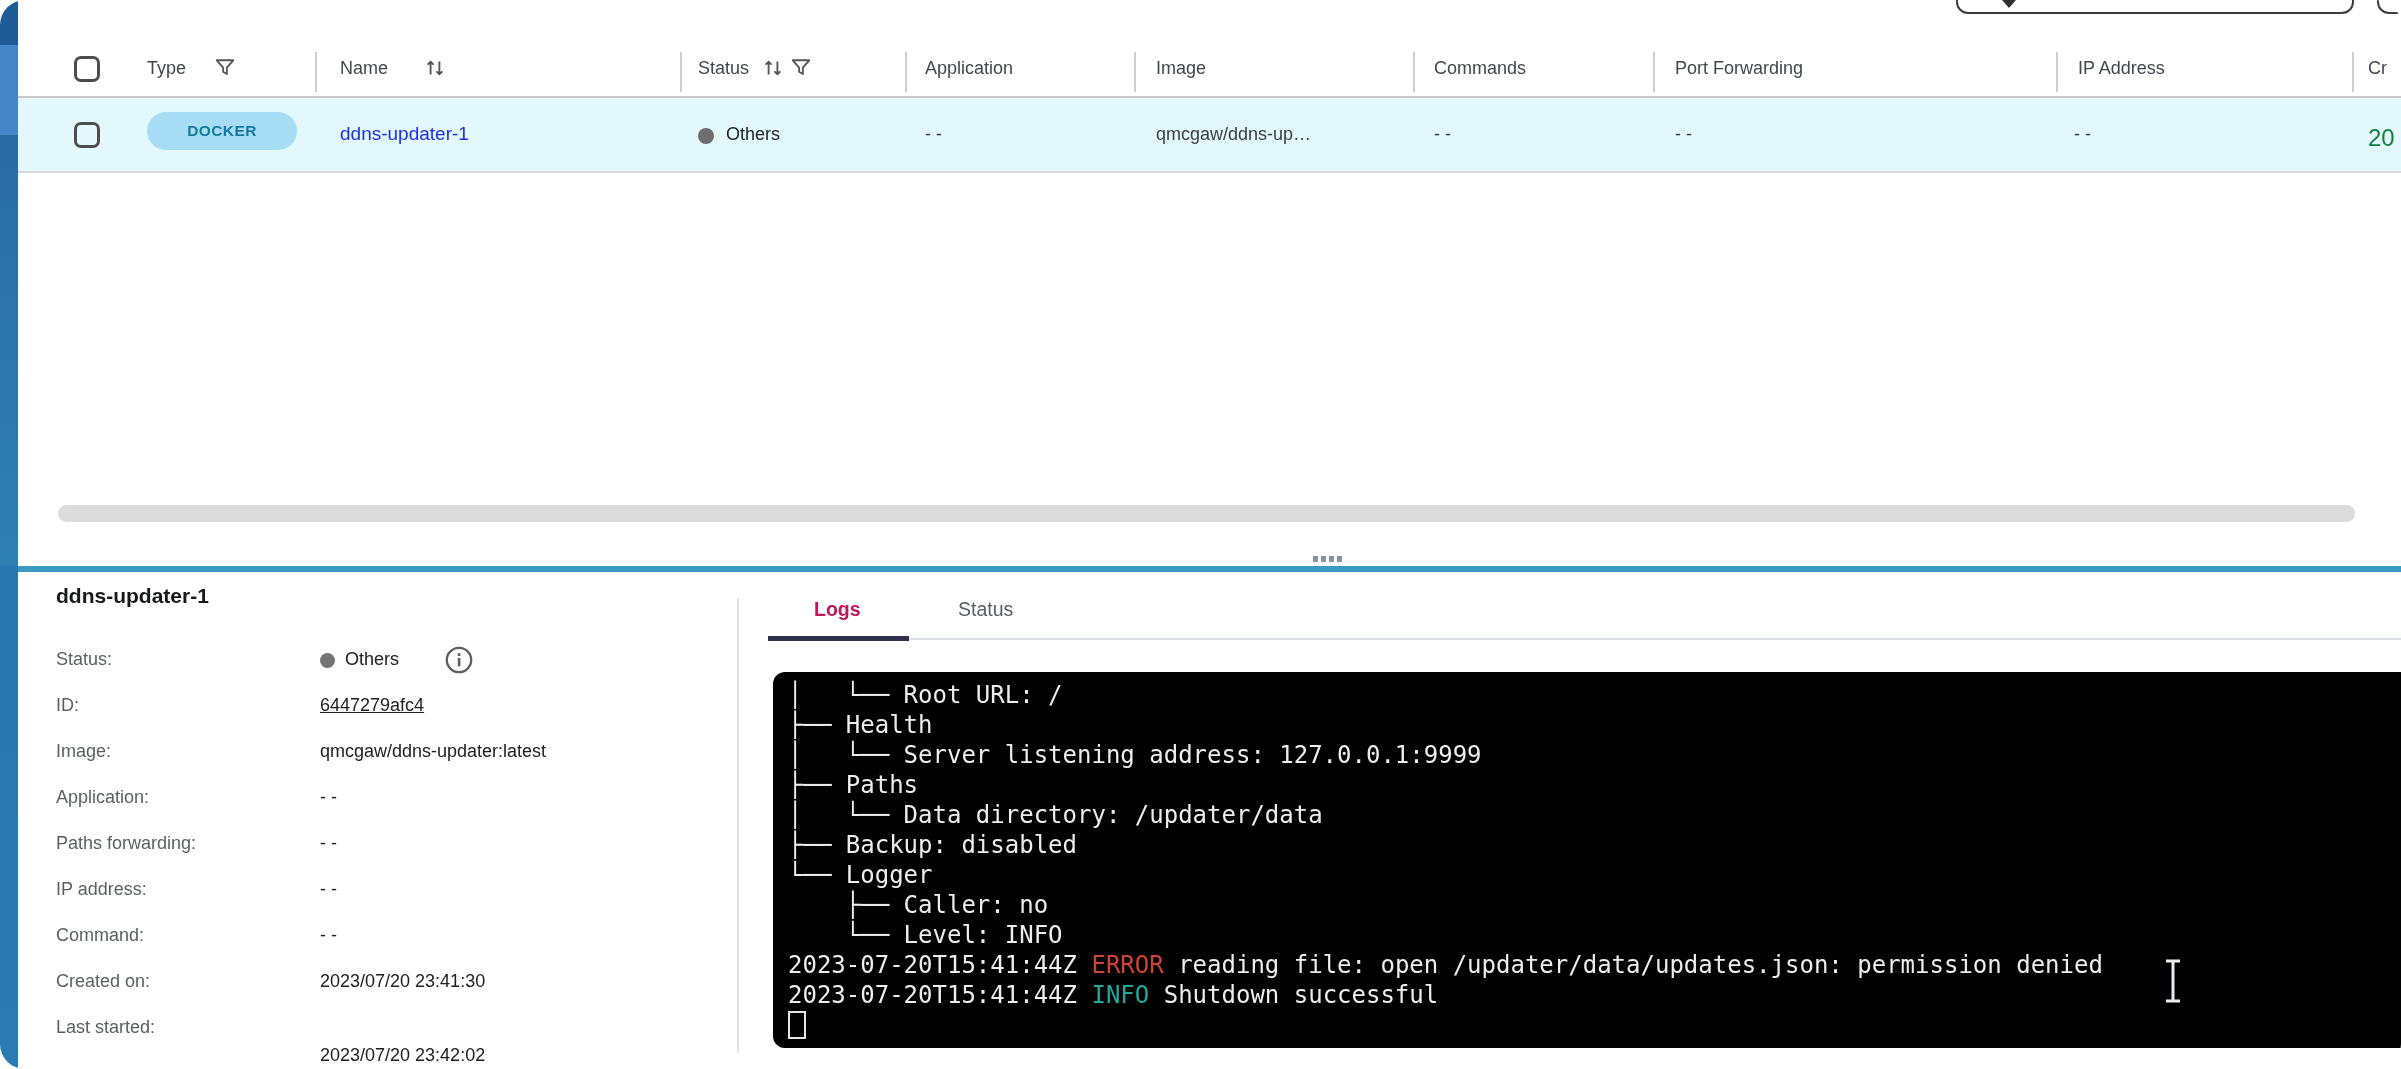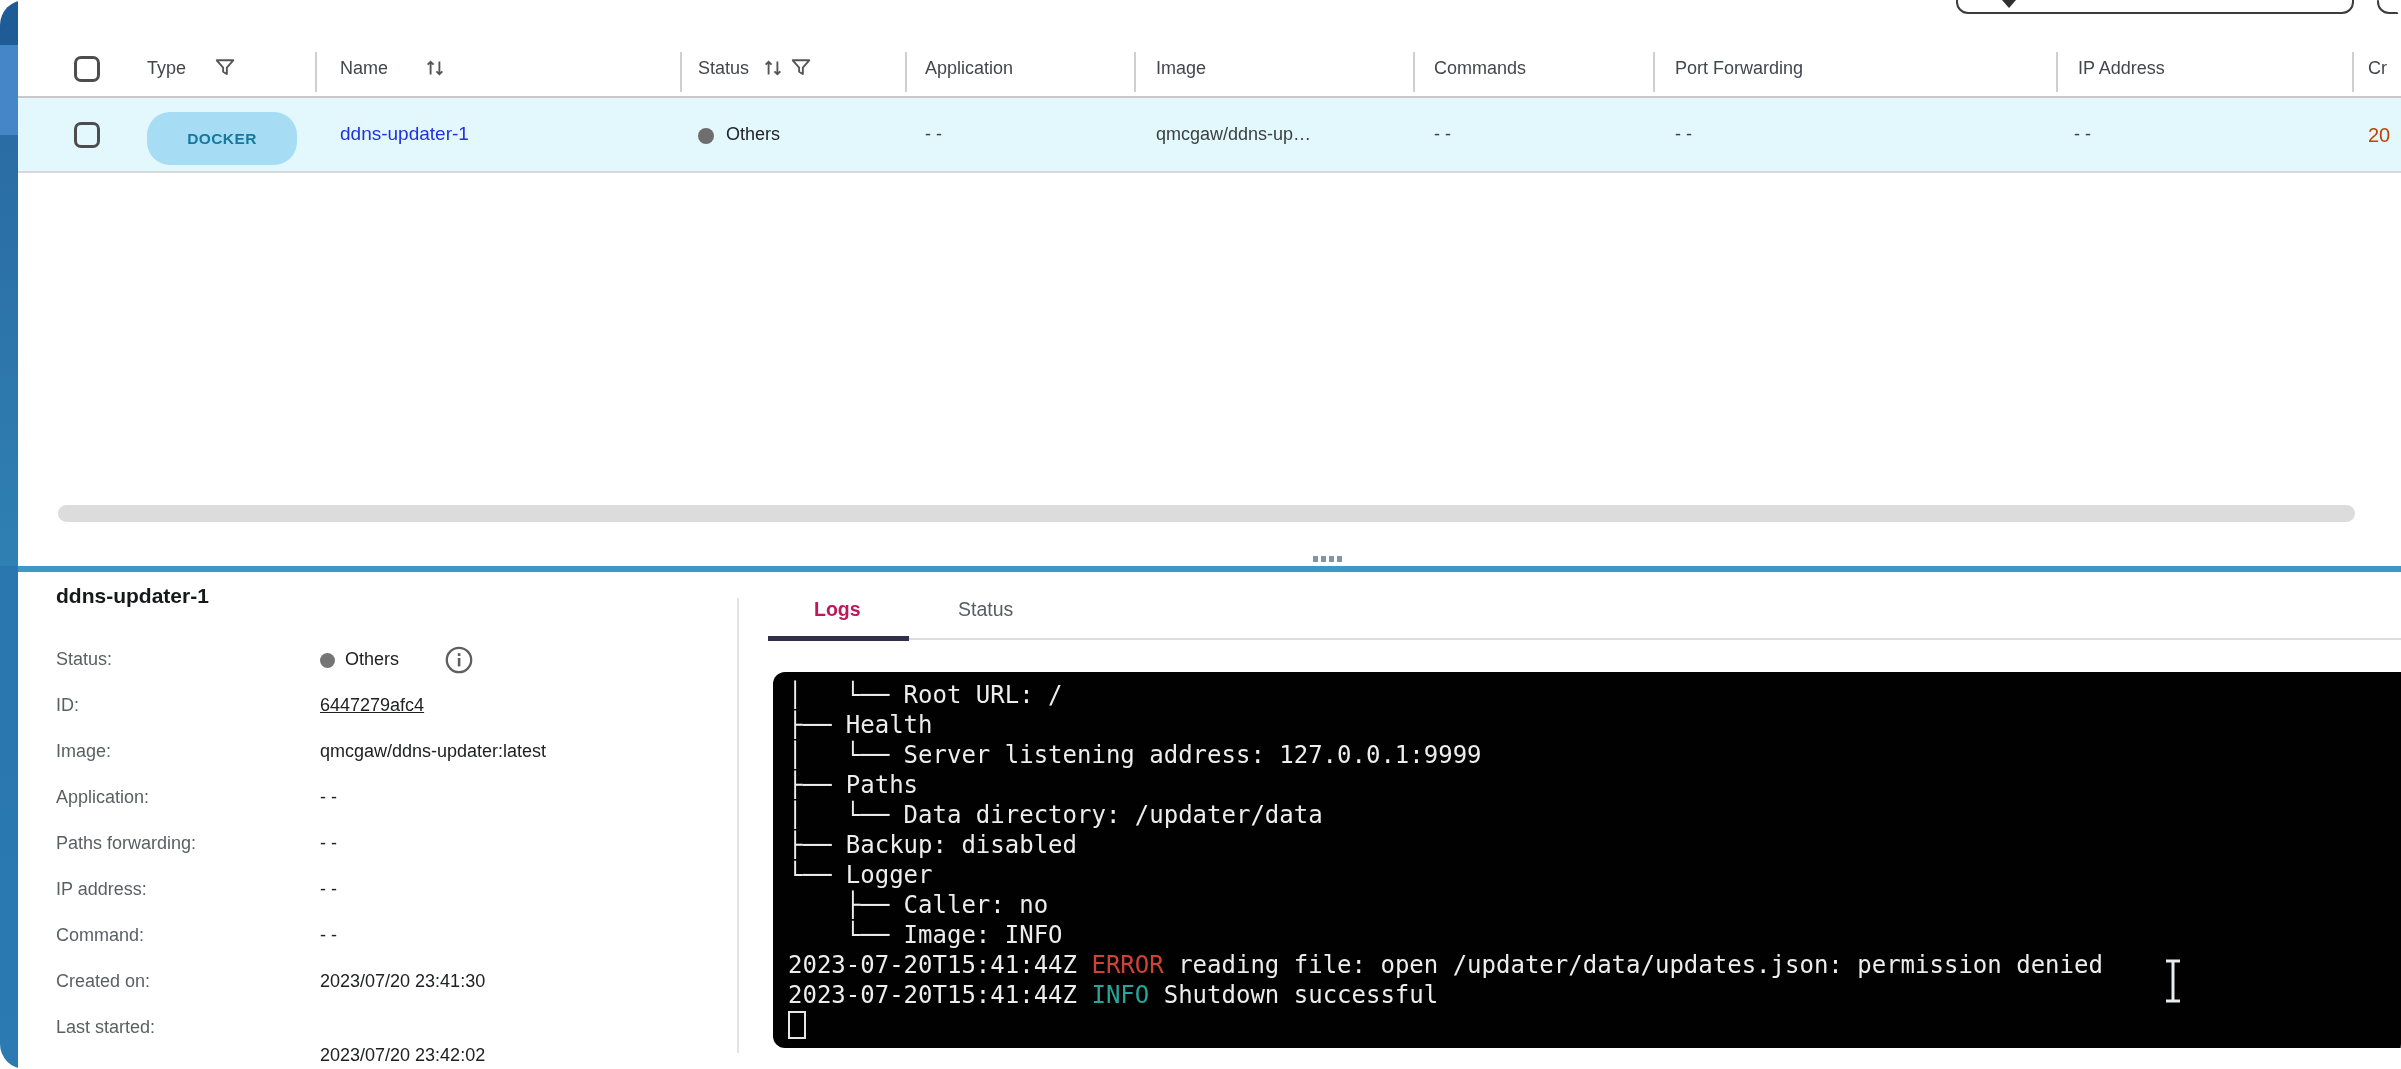--- a/index.html
+++ b/index.html
@@ -21,21 +21,21 @@
   .caret{width:0;height:0;border-left:7px solid transparent;border-right:7px solid transparent;border-top:8px solid #2f2f2f;}
 
   
   .hdr-label{top:58px;font-size:18px;color:#42474e;white-space:nowrap;}
   .col-divider{top:52px;width:2px;height:40px;background:#cfcfcf;}
   #header-border{left:18px;top:96px;width:2383px;height:2px;background:#c8c8c8;}
   #row-bg{left:18px;top:98px;width:2383px;height:73px;background:#e2f8fc;border-bottom:2px solid #d8d8d8;box-sizing:content-box;}
   .checkbox{width:26px;height:26px;border:3px solid #4d4d4d;border-radius:7px;box-sizing:border-box;background:transparent;}
   .hdr-icon{top:57px;}
   .row-text{top:124px;font-size:18px;color:#3c4043;white-space:nowrap;}
-  #type-badge{left:147px;top:112px;width:150px;height:53px;border-radius:23px;background:#a7ddf4;
+  #type-badge{left:147px;top:112px;width:150px;height:38px;border-radius:23px;background:#a7ddf4;
     display:flex;align-items:center;justify-content:center;font-size:15.5px;font-weight:bold;
     letter-spacing:.4px;color:#15799f;}
   #row-name{left:340px;top:123px;font-size:19px;color:#2131df;text-decoration:none;}
   .status-dot{width:16px;height:16px;border-radius:50%;background:#6e6e6e;}
 
   
   #hscroll-thumb{left:58px;top:505px;width:2297px;height:17px;border-radius:9px;background:#dcdcdc;}
   #drag-dots{left:1313px;top:556px;display:flex;gap:3px;}
   #drag-dots span{width:5px;height:6px;background:#8494a3;display:block;}
   #blue-divider{left:18px;top:566px;width:2383px;height:6px;background:#3b99c4;}
@@ -131,21 +131,21 @@
   <div class="abs checkbox" style="left:74px;top:122px;"></div>
   <div class="abs" id="type-badge">DOCKER</div>
   <a class="abs" id="row-name" href="#">ddns-updater-1</a>
   <div class="abs status-dot" style="left:698px;top:128px;"></div>
   <div class="abs row-text" style="left:726px;color:#202328;">Others</div>
   <div class="abs row-text" style="left:925px;">- -</div>
   <div class="abs row-text" style="left:1156px;">qmcgaw/ddns-up…</div>
   <div class="abs row-text" style="left:1434px;">- -</div>
   <div class="abs row-text" style="left:1675px;">- -</div>
   <div class="abs row-text" style="left:2074px;">- -</div>
-  <div class="abs row-text" style="left:2368px;font-size:20px;color:#c2410c;">20</div>
+  <div class="abs row-text" style="left:2368px;font-size:24px;color:#15803d;">20</div>
 
   <div class="abs" id="hscroll-thumb"></div>
 
   <div class="abs" id="drag-dots">
     <span></span>
       <span></span>
       <span></span>
       <span></span>
   </div>
   <div class="abs" id="blue-divider"></div>
@@ -187,21 +187,21 @@
 
   <div class="abs" id="terminal">
     <pre><span>│   └── Root URL: /</span>
 <span>├── Health</span>
 <span>│   └── Server listening address: 127.0.0.1:9999</span>
 <span>├── Paths</span>
 <span>│   └── Data directory: /updater/data</span>
 <span>├── Backup: disabled</span>
 <span>└── Logger</span>
 <span>    ├── Caller: no</span>
-<span>    └── Image: INFO</span>
+<span>    └── Level: INFO</span>
 <span>2023-07-20T15:41:44Z</span> <span class="lvl-error" style="color: rgb(207, 66, 54);">ERROR</span><span> reading file: open /updater/data/updates.json: permission denied</span>
 <span>2023-07-20T15:41:44Z</span> <span class="lvl-info" style="color: rgb(39, 165, 154);">INFO</span><span> Shutdown successful</span>
 <span id="term-cursor"></span></pre>
   </div>
 
   <svg class="abs" id="ibeam" width="26" height="46" viewBox="0 0 26 46">
     <g stroke="#e8ecee" stroke-width="3" fill="none">
       <path d="M6 3h14M6 43h14"></path>
       <path d="M13 3v40"></path>
     </g>

